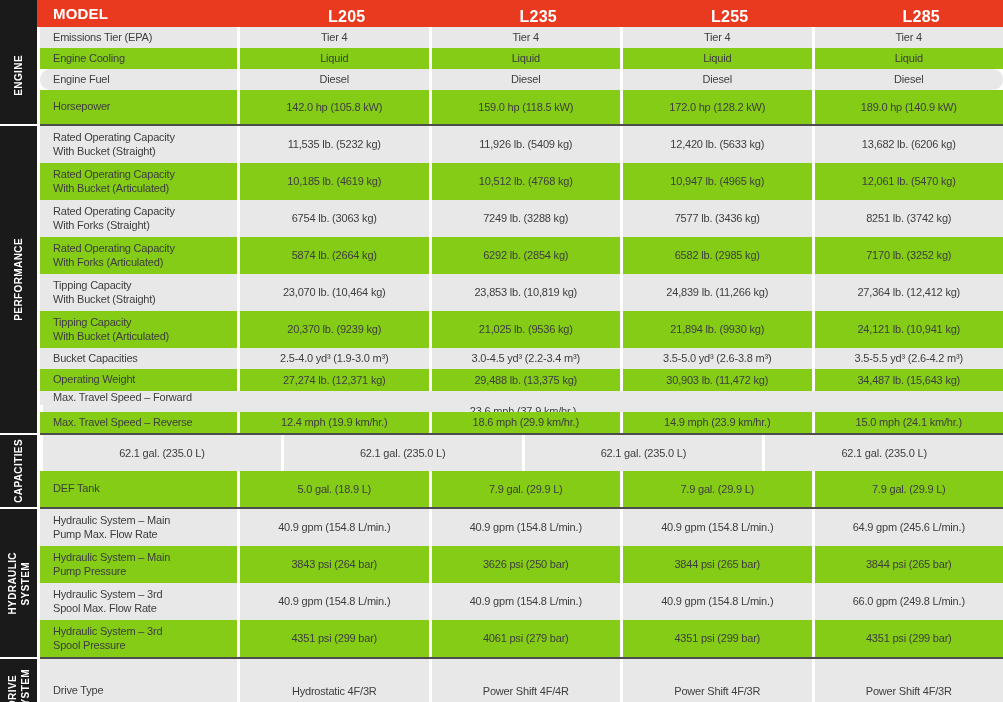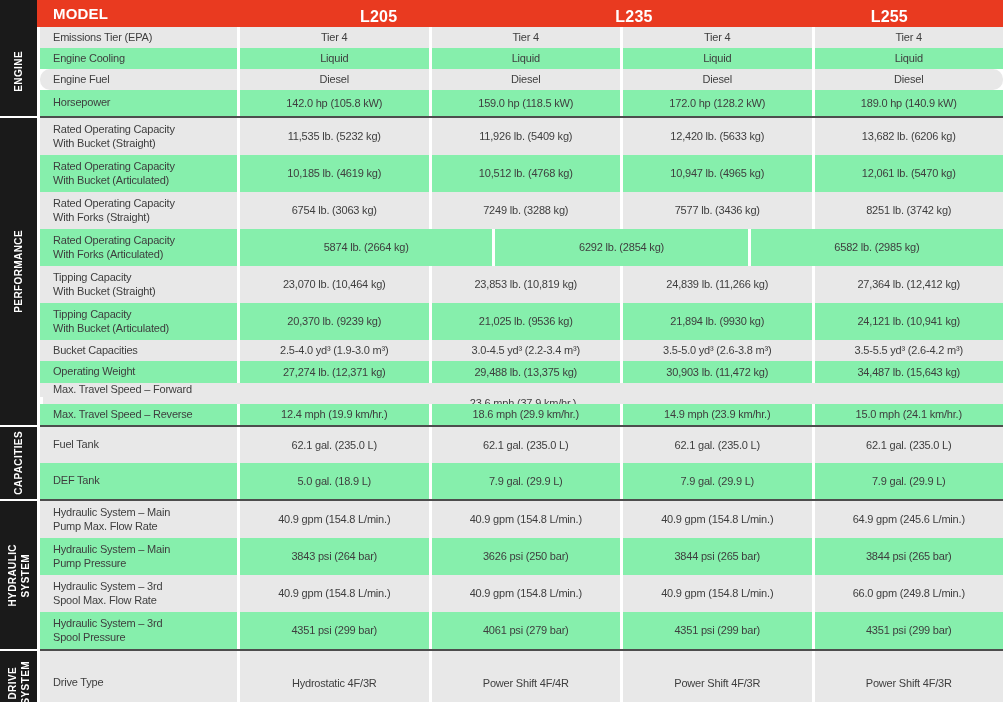--- a/index.html
+++ b/index.html
@@ -29,21 +29,21 @@
   }
   .side-label {
     writing-mode:vertical-rl; transform:rotate(180deg);
     white-space:pre-line; text-align:center;
     color:#fff; font-weight:bold; font-size:10px;
     letter-spacing:0.4px; line-height:13px;
   }
   .rows { flex:1; margin-left:3px; display:flex; flex-direction:column; }
   .row { display:flex; }
   .row.gray  { background:#e8e8e8; }
-  .row.white { background:#86efac;justify-content:flex-end; }
+  .row.white { background:#84cc16; }
   .label-cell {
     width:197px; padding-left:13px; display:flex; flex-direction:column;
     justify-content:center; white-space:pre-line;
     font-size:11px; line-height:13.5px;
   }
   .value-cell {
     flex:1; border-left:3px solid #fff; display:flex;
     align-items:center; justify-content:center; text-align:center;
     font-size:11px; line-height:13px; padding:0 4px;
   }
@@ -58,20 +58,21 @@
 <div id="spec-sheet">
 
   <div class="hdr">
     <div class="hdr-corner"></div>
     <div class="hdr-red">
       <div class="hdr-model">MODEL</div>
 
     <div class="hdr-col">L205</div>
         <div class="hdr-col">L235</div>
         <div class="hdr-col">L255</div>
+        <div class="hdr-col">L285</div>
       </div>
   </div>
 
   <div>
       <div class="section">
         <div class="side">
           <div class="side-label">ENGINE</div>
         </div>
         <div class="rows">
           <div class="row gray" style="height: 21px;">
@@ -88,21 +89,21 @@
             <div class="value-cell">Liquid</div>
             <div class="value-cell">Liquid</div>
           </div>
           <div class="row gray" style="height: 21px; border-radius: 10px;">
             <div class="label-cell">Engine Fuel</div>
             <div class="value-cell">Diesel</div>
             <div class="value-cell">Diesel</div>
             <div class="value-cell">Diesel</div>
             <div class="value-cell">Diesel</div>
           </div>
-          <div class="row white" style="height: 26px;">
+          <div class="row white" style="height: 34px;">
             <div class="label-cell">Horsepower</div>
             <div class="value-cell">142.0 hp (105.8 kW)</div>
             <div class="value-cell">159.0 hp (118.5 kW)</div>
             <div class="value-cell">172.0 hp (128.2 kW)</div>
             <div class="value-cell">189.0 hp (140.9 kW)</div>
           </div>
         </div>
       </div>
       <div class="sep">
         <div class="sep-gap"></div>
@@ -136,20 +137,21 @@
             <div class="value-cell">7249 lb. (3288 kg)</div>
             <div class="value-cell">7577 lb. (3436 kg)</div>
             <div class="value-cell">8251 lb. (3742 kg)</div>
           </div>
           <div class="row white" style="height: 37px;">
             <div class="label-cell">Rated Operating Capacity
 With Forks (Articulated)</div>
             <div class="value-cell">5874 lb. (2664 kg)</div>
             <div class="value-cell">6292 lb. (2854 kg)</div>
             <div class="value-cell">6582 lb. (2985 kg)</div>
+            <div class="value-cell">7170 lb. (3252 kg)</div>
           </div>
           <div class="row gray" style="height: 37px;">
             <div class="label-cell">Tipping Capacity
 With Bucket (Straight)</div>
             <div class="value-cell">23,070 lb. (10,464 kg)</div>
             <div class="value-cell">23,853 lb. (10,819 kg)</div>
             <div class="value-cell">24,839 lb. (11,266 kg)</div>
             <div class="value-cell">27,364 lb. (12,412 kg)</div>
           </div>
           <div class="row white" style="height: 37px;">
@@ -193,21 +195,20 @@
       <div class="sep">
         <div class="sep-gap"></div>
         <div class="sep-line"></div>
       </div>
       <div class="section">
         <div class="side">
           <div class="side-label">CAPACITIES</div>
         </div>
         <div class="rows">
           <div class="row gray" style="height: 36px;">
-            <div class="label-cell">Fuel Tank</div>
             <div class="value-cell">62.1 gal. (235.0 L)</div>
             <div class="value-cell">62.1 gal. (235.0 L)</div>
             <div class="value-cell">62.1 gal. (235.0 L)</div>
             <div class="value-cell">62.1 gal. (235.0 L)</div>
           </div>
           <div class="row white" style="height: 36px;">
             <div class="label-cell">DEF Tank</div>
             <div class="value-cell">5.0 gal. (18.9 L)</div>
             <div class="value-cell">7.9 gal. (29.9 L)</div>
             <div class="value-cell">7.9 gal. (29.9 L)</div>

